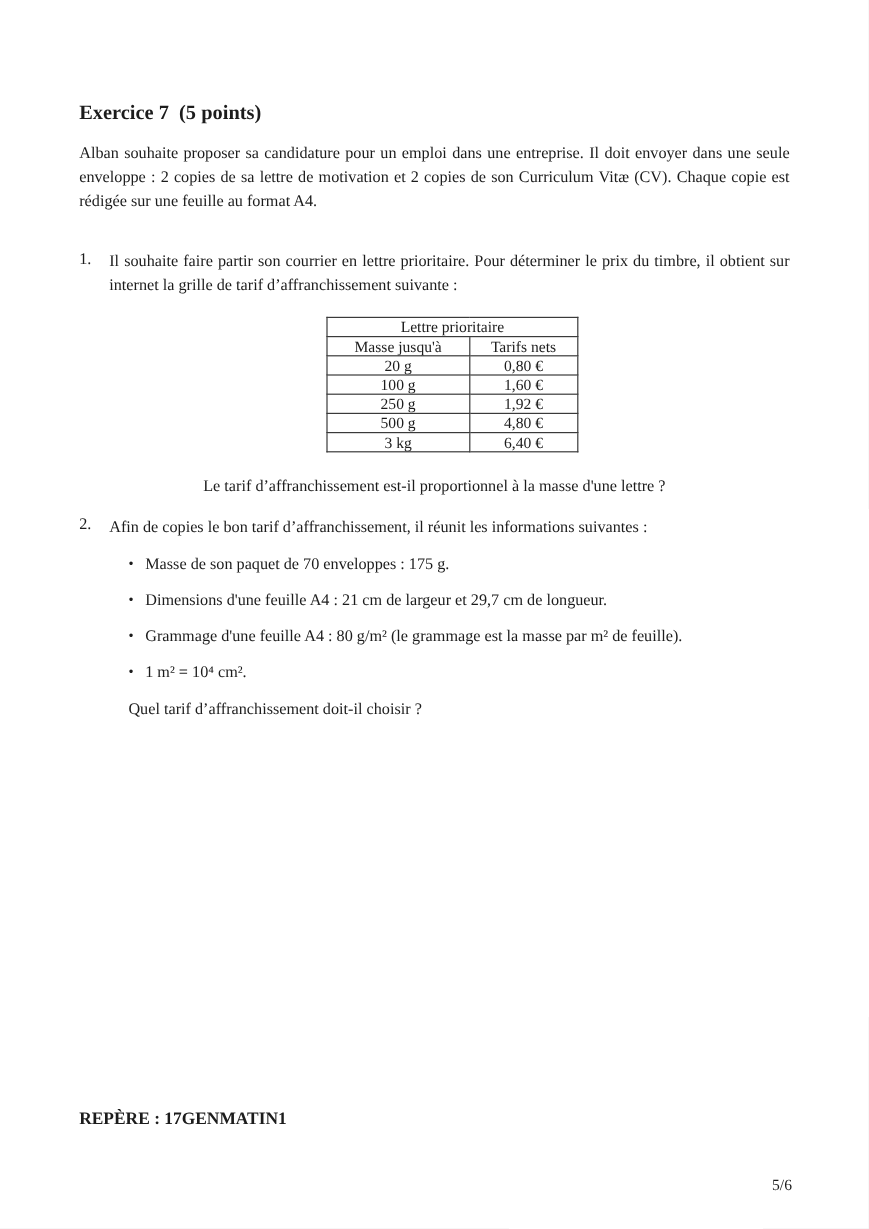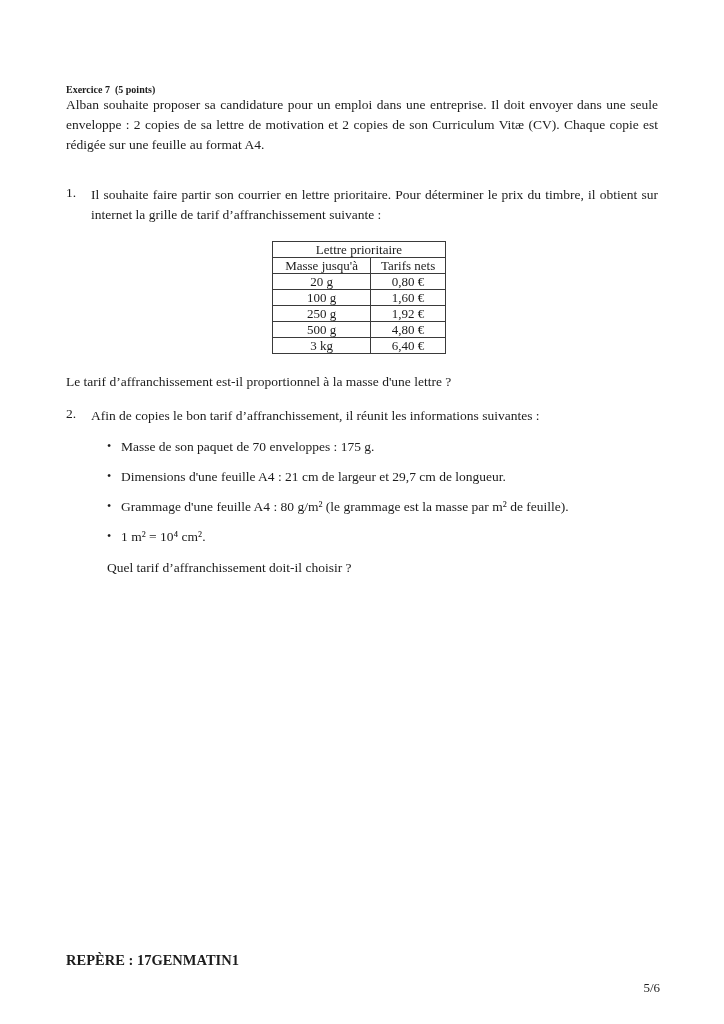--- a/index.html
+++ b/index.html
@@ -16,22 +16,23 @@
     overflow: hidden;
   }
   .content {
     position: absolute;
     left: 66px;
     top: 84px;
     width: 592px;
   }
   .exercise-title {
     font-weight: bold;
-    font-size: 10px;
+    font-size: 17px;
     white-space: pre-wrap;
+    margin-bottom: 14px;
   }
   .intro-paragraph {
     text-align: justify;
     line-height: 20px;
     margin-bottom: 30px;
   }
   .numbered-item {
     display: flex;
     margin-bottom: 10px;
   }
@@ -41,55 +42,56 @@
   .numbered-item .item-text {
     flex: 1;
     text-align: justify;
     line-height: 20px;
   }
   .tariff-table-wrap {
     margin: 16px 0 14px 206px;
   }
   table.tariff {
     border-collapse: collapse;
-    width: 174px;
+    width: 210px;
     font-size: 13px;
   }
   table.tariff th, table.tariff td {
     border: 1px solid #3a3a3a;
     text-align: center;
     padding: 0 2px;
     height: 15px;
     font-weight: normal;
     line-height: 15px;
   }
   .question-line {
     margin: 18px 0 14px 0;
     line-height: 20px;
+    text-align: center;
   }
   .bullet-list {
     margin: 12px 0 0 41px;
   }
   .bullet-item {
     display: flex;
     margin-bottom: 13px;
     line-height: 17px;
   }
   .bullet-item .dot {
     flex: 0 0 14px;
     font-size: 12px;
   }
   .sub-question {
     margin: 4px 0 0 41px;
     line-height: 20px;
   }
   .footer-repere {
     position: absolute;
     left: 66px;
-    top: 952px;
+    top: 925px;
     font-weight: bold;
     font-size: 14.5px;
   }
   .footer-page {
     position: absolute;
     right: 64px;
     top: 980px;
     font-size: 13px;
   }
 </style>

